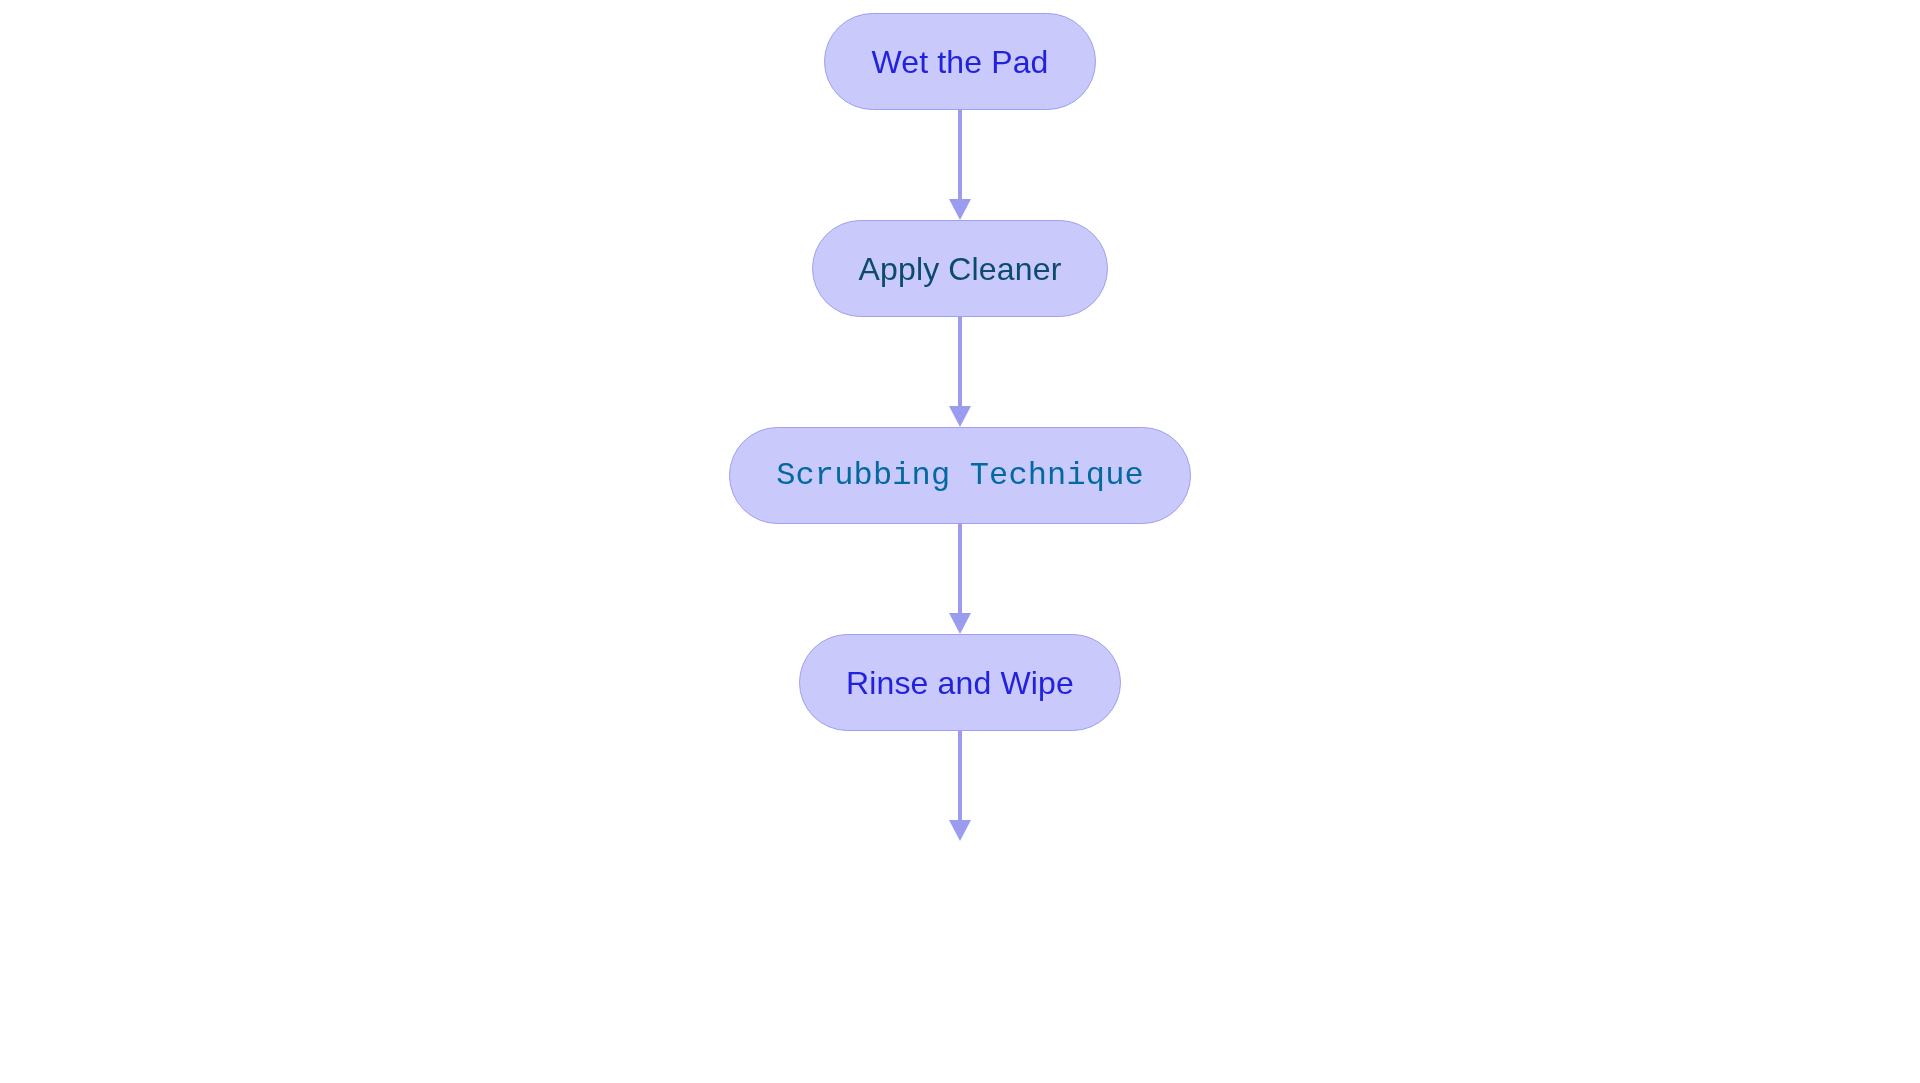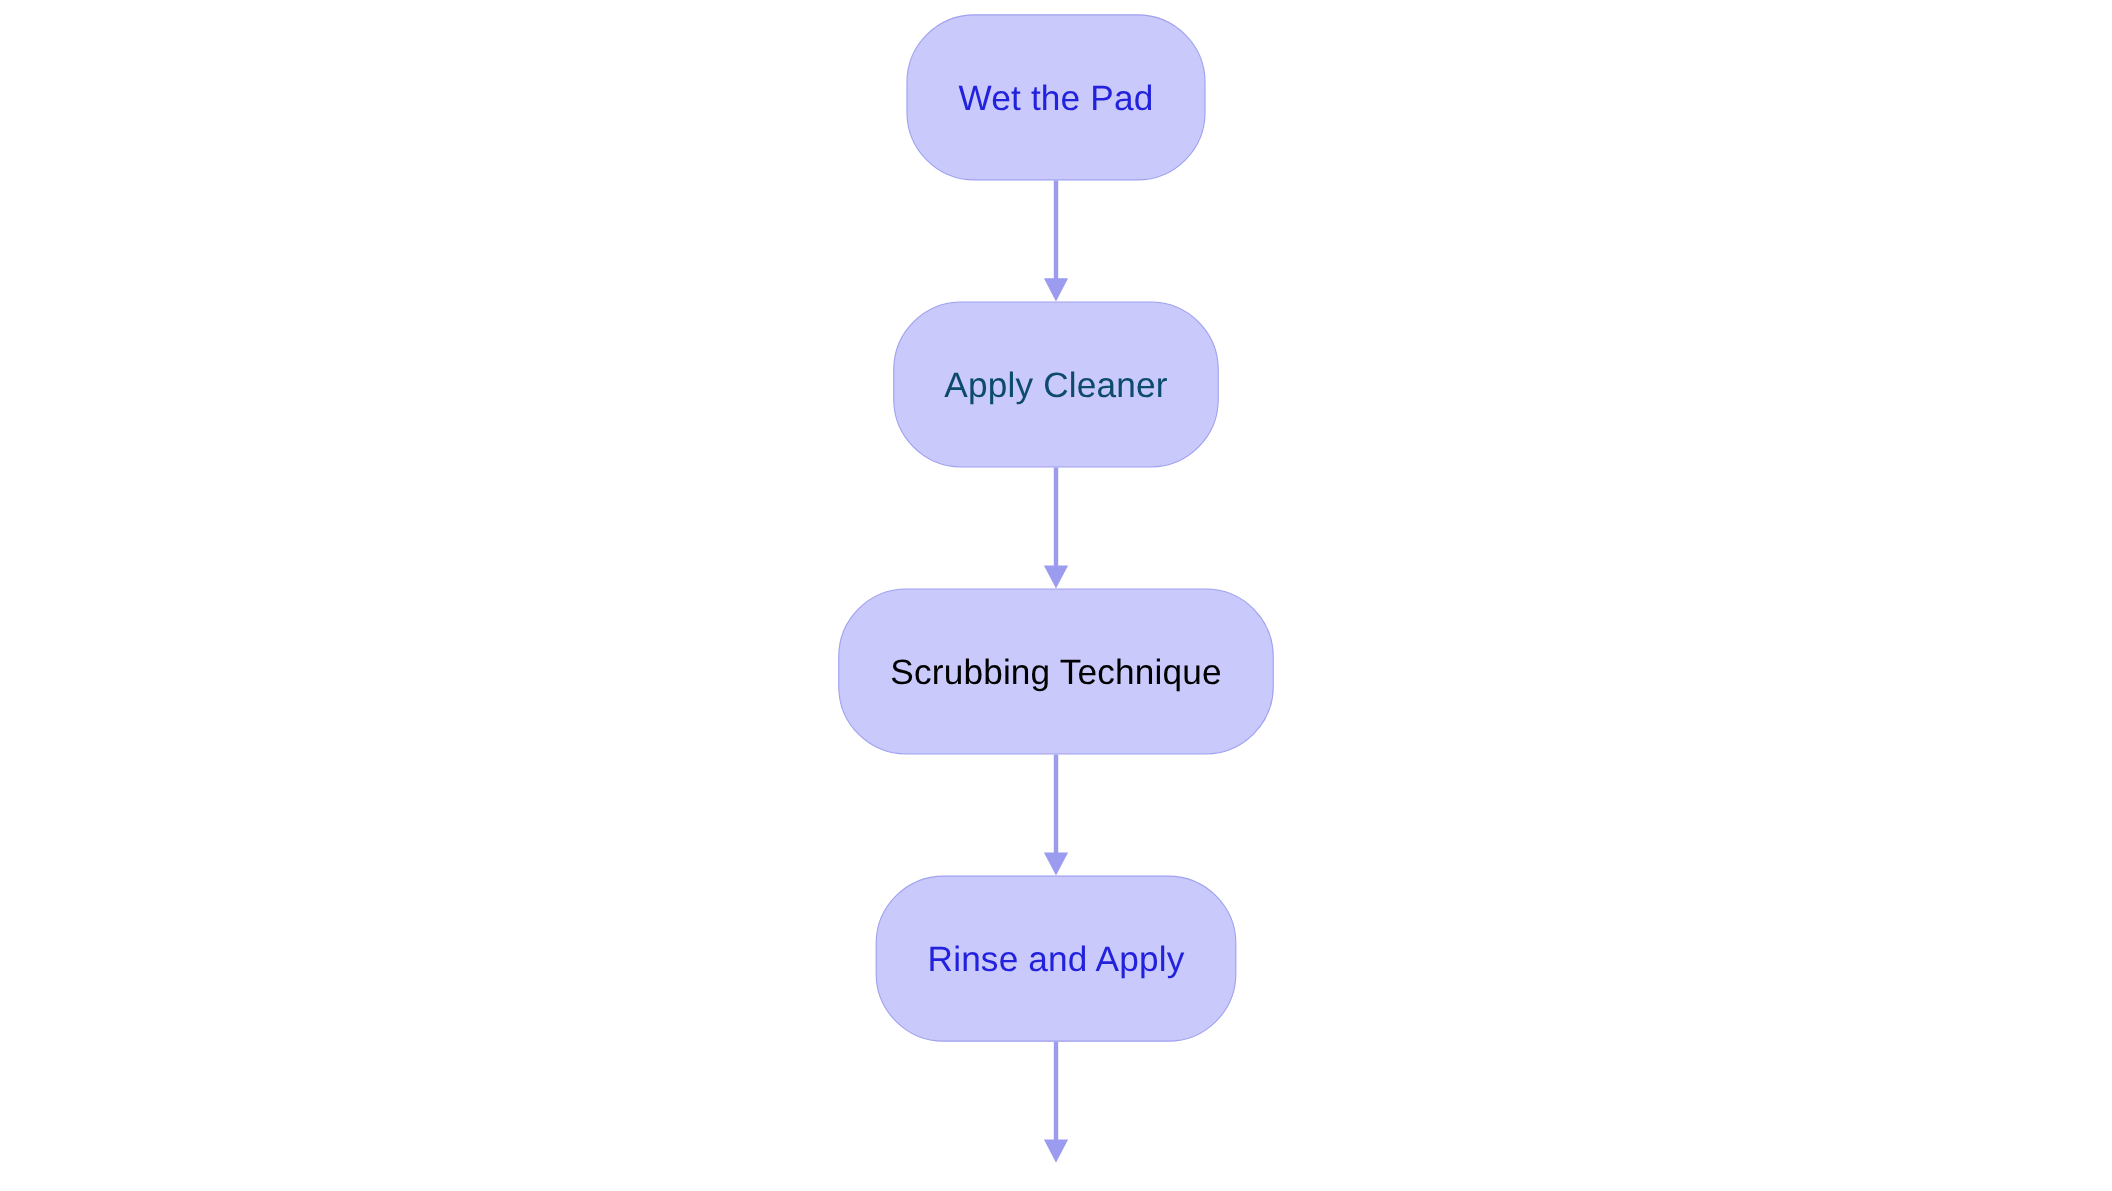--- a/index.html
+++ b/index.html
@@ -28,21 +28,21 @@
     width: 1920px;
     height: 1083px;
     display: flex;
     flex-direction: column;
     align-items: center;
     justify-content: flex-start;
   }
 
   .flow-node {
     box-sizing: border-box;
-    height: 151px;
+    height: 97px;
     border-radius: 62px;
     background: #c9c9fb;
     border: 1.6px solid #9fa0f0;
     display: flex;
     align-items: center;
     justify-content: center;
     padding: 0 46px;
     flex: 0 0 auto;
   }
 
@@ -111,30 +111,30 @@
     <div class="flow-node" style="background: rgb(201, 201, 251); border-color: rgb(159, 160, 240);">
       <span class="flow-node-label" style="color: #0c4a6e;">Apply Cleaner</span>
     </div>
 
     <div class="flow-connector">
       <div class="conn-line" style="background: rgb(155, 155, 240);"></div>
       <div class="conn-arrowhead" style="border-top-color: rgb(155, 155, 240);"></div>
     </div>
 
     <div class="flow-node" style="background: rgb(201, 201, 251); border-color: rgb(159, 160, 240);">
-      <span class="flow-node-label" style="color: #000000;">Scrubbing Technique</span>
+      <span class="flow-node-label" style="color: #0369a1; font-family: Liberation Mono, monospace;">Scrubbing Technique</span>
     </div>
 
     <div class="flow-connector">
       <div class="conn-line" style="background: rgb(155, 155, 240);"></div>
       <div class="conn-arrowhead" style="border-top-color: rgb(155, 155, 240);"></div>
     </div>
 
     <div class="flow-node" style="background: rgb(201, 201, 251); border-color: rgb(159, 160, 240);">
-      <span class="flow-node-label" style="color: rgb(34, 34, 221);">Rinse and Apply</span>
+      <span class="flow-node-label" style="color: rgb(34, 34, 221);">Rinse and Wipe</span>
     </div>
 
     <div class="flow-connector">
       <div class="conn-line" style="background: rgb(155, 155, 240);"></div>
       <div class="conn-arrowhead" style="border-top-color: rgb(155, 155, 240);"></div>
     </div>
 
 
   </div>
 </div>

